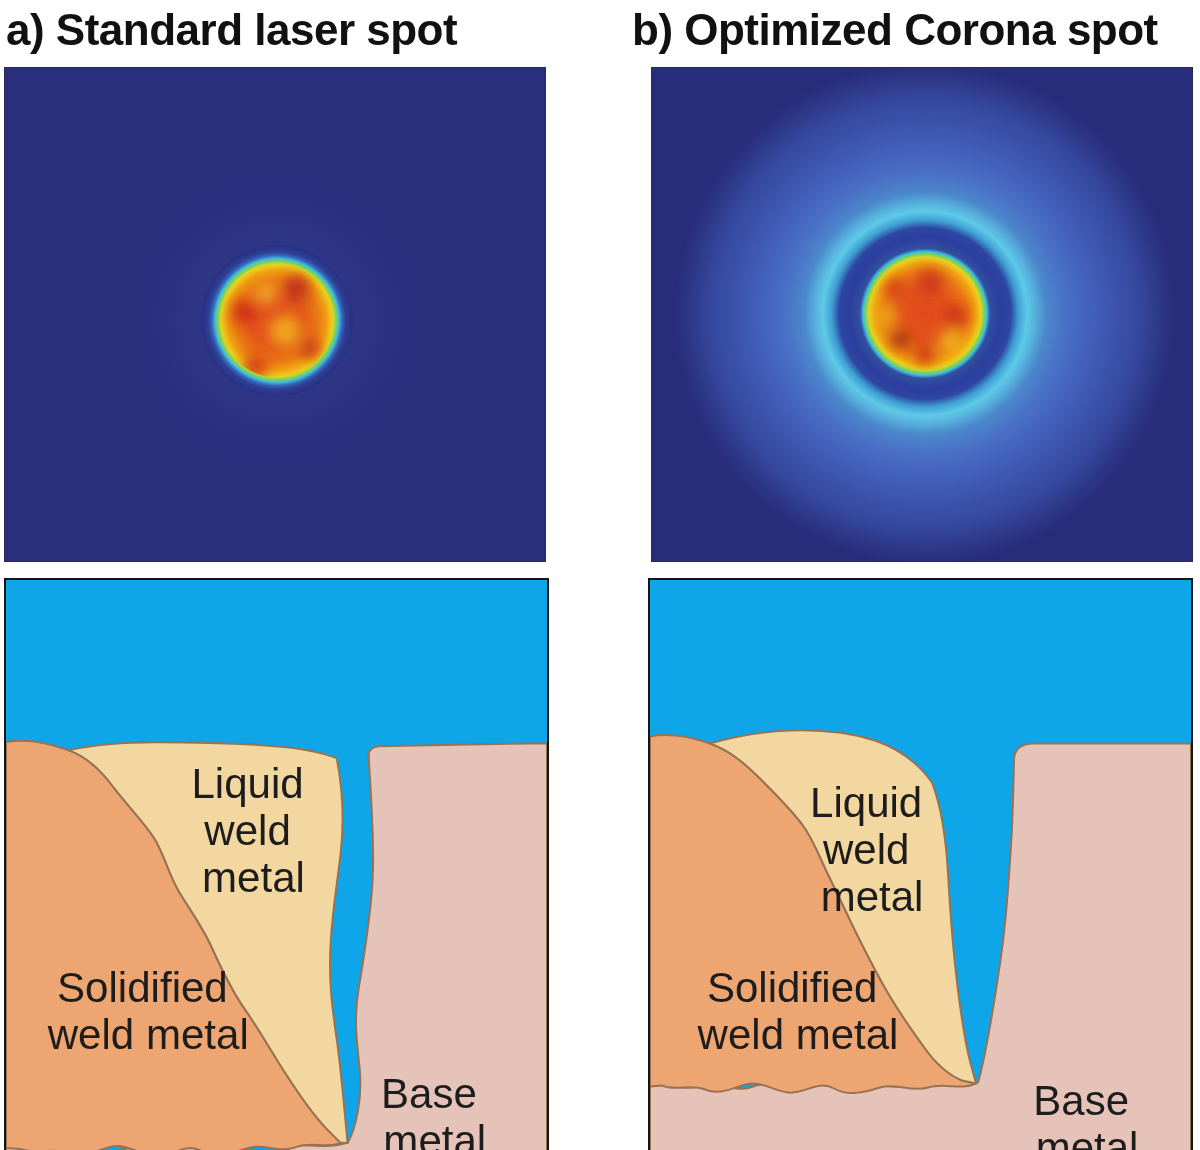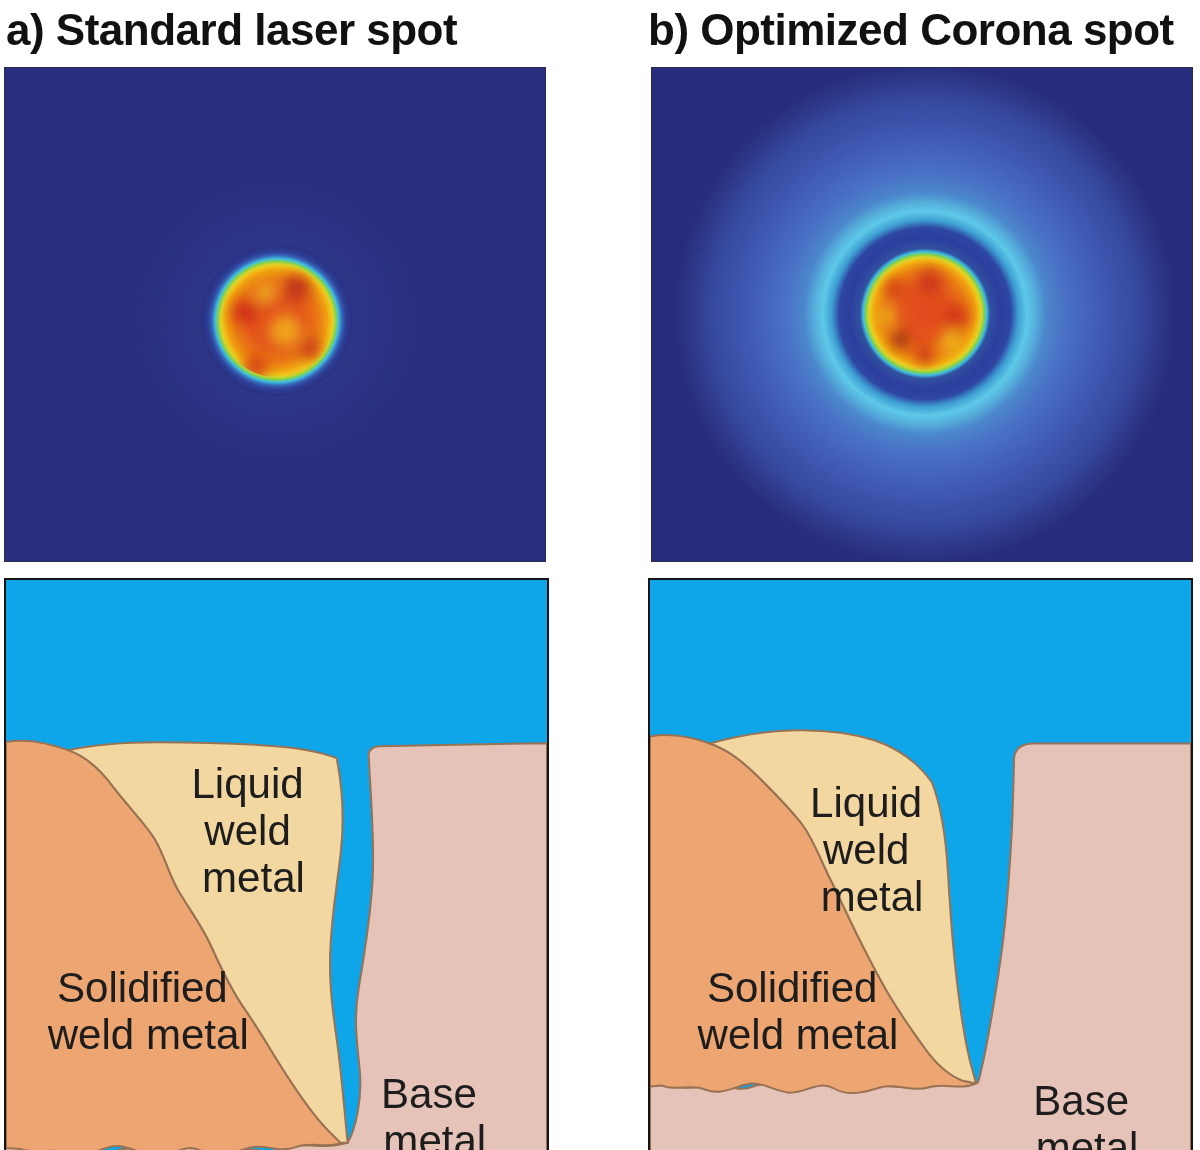--- a/index.html
+++ b/index.html
@@ -7,21 +7,21 @@
     width:1200px;height:1150px;position:relative;overflow:hidden;
     font-family:"Liberation Sans", sans-serif;
     -webkit-font-smoothing:antialiased;
   }
   .panel-title{
     position:absolute;top:4px;height:52px;line-height:52px;
     font-size:44px;font-weight:700;color:#111;letter-spacing:-0.5px;
     white-space:nowrap;
   }
   #title-a{left:6px;}
-  #title-b{left:648px;}
+  #title-b{left:632px;}
   .beam-frame{
     position:absolute;top:67px;width:542px;height:495px;
     box-sizing:border-box;border:1.5px solid #2a2a50;
     background:#292e7d;
   }
   #beam-a{left:4px;}
   #beam-b{left:651px;}
   .beam-frame svg{display:block;width:100%;height:100%;}
   .weld-frame{
     position:absolute;top:578px;width:545px;height:724px;

